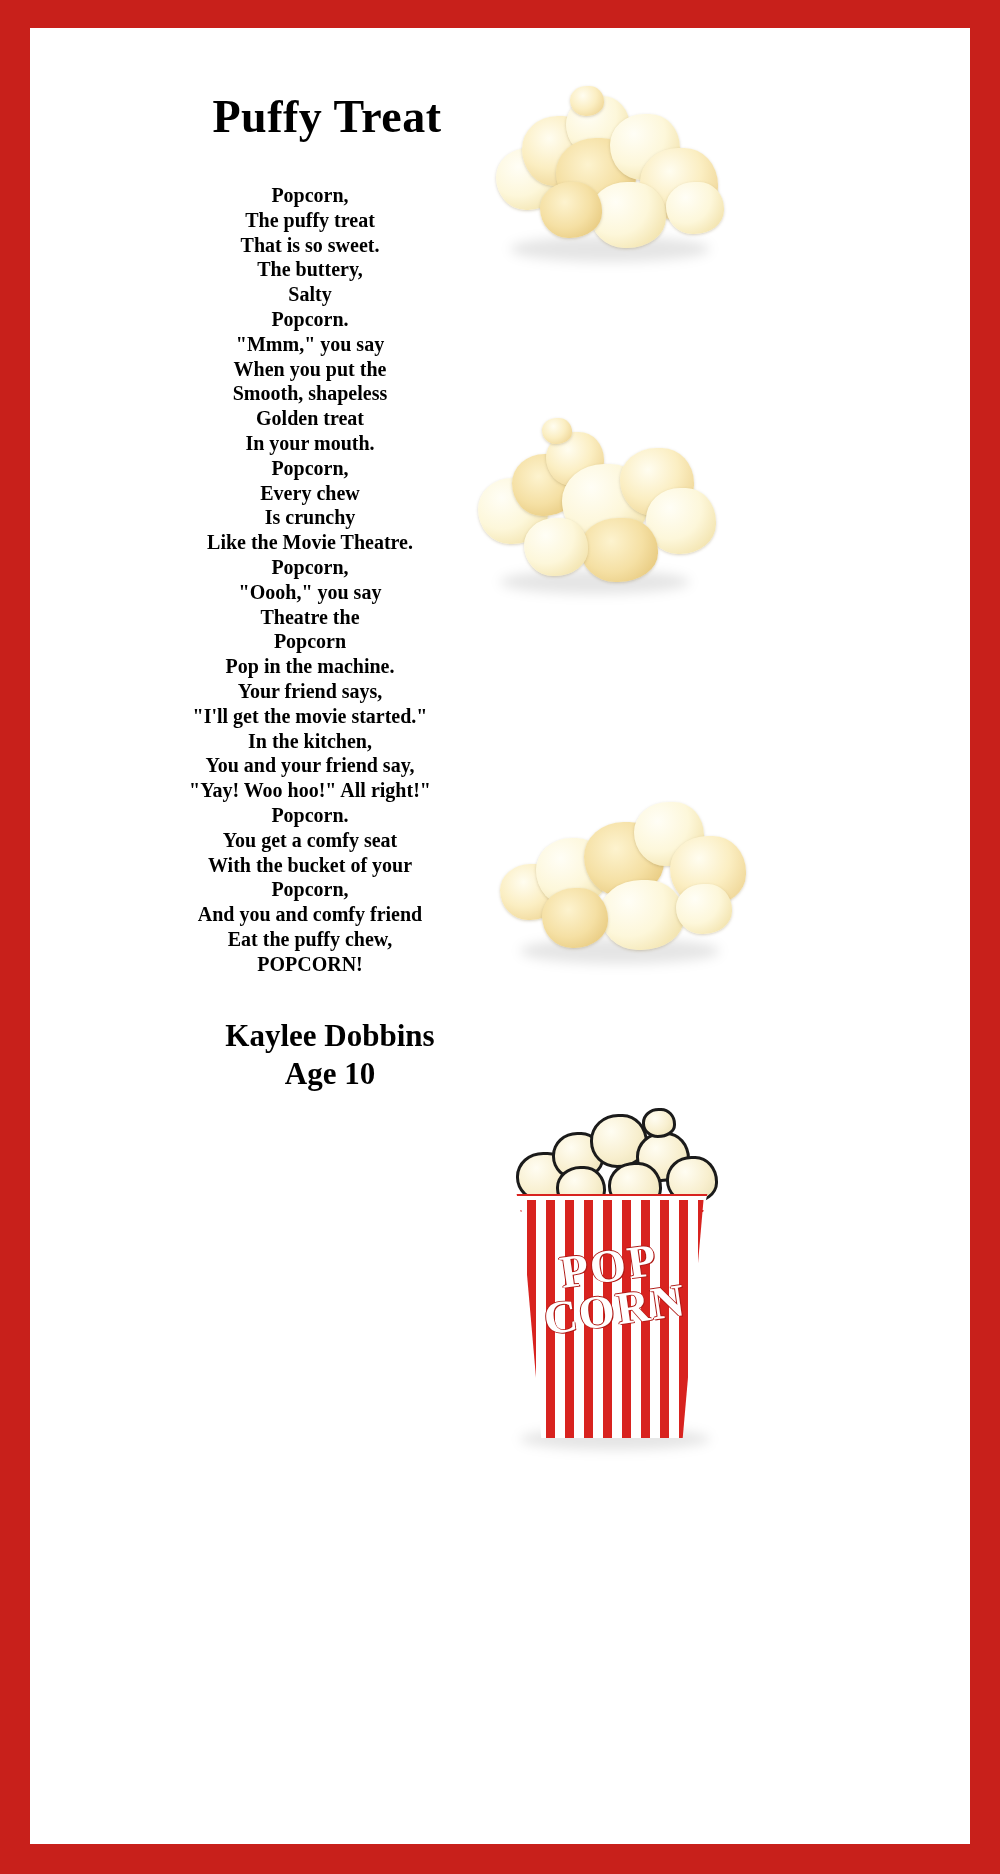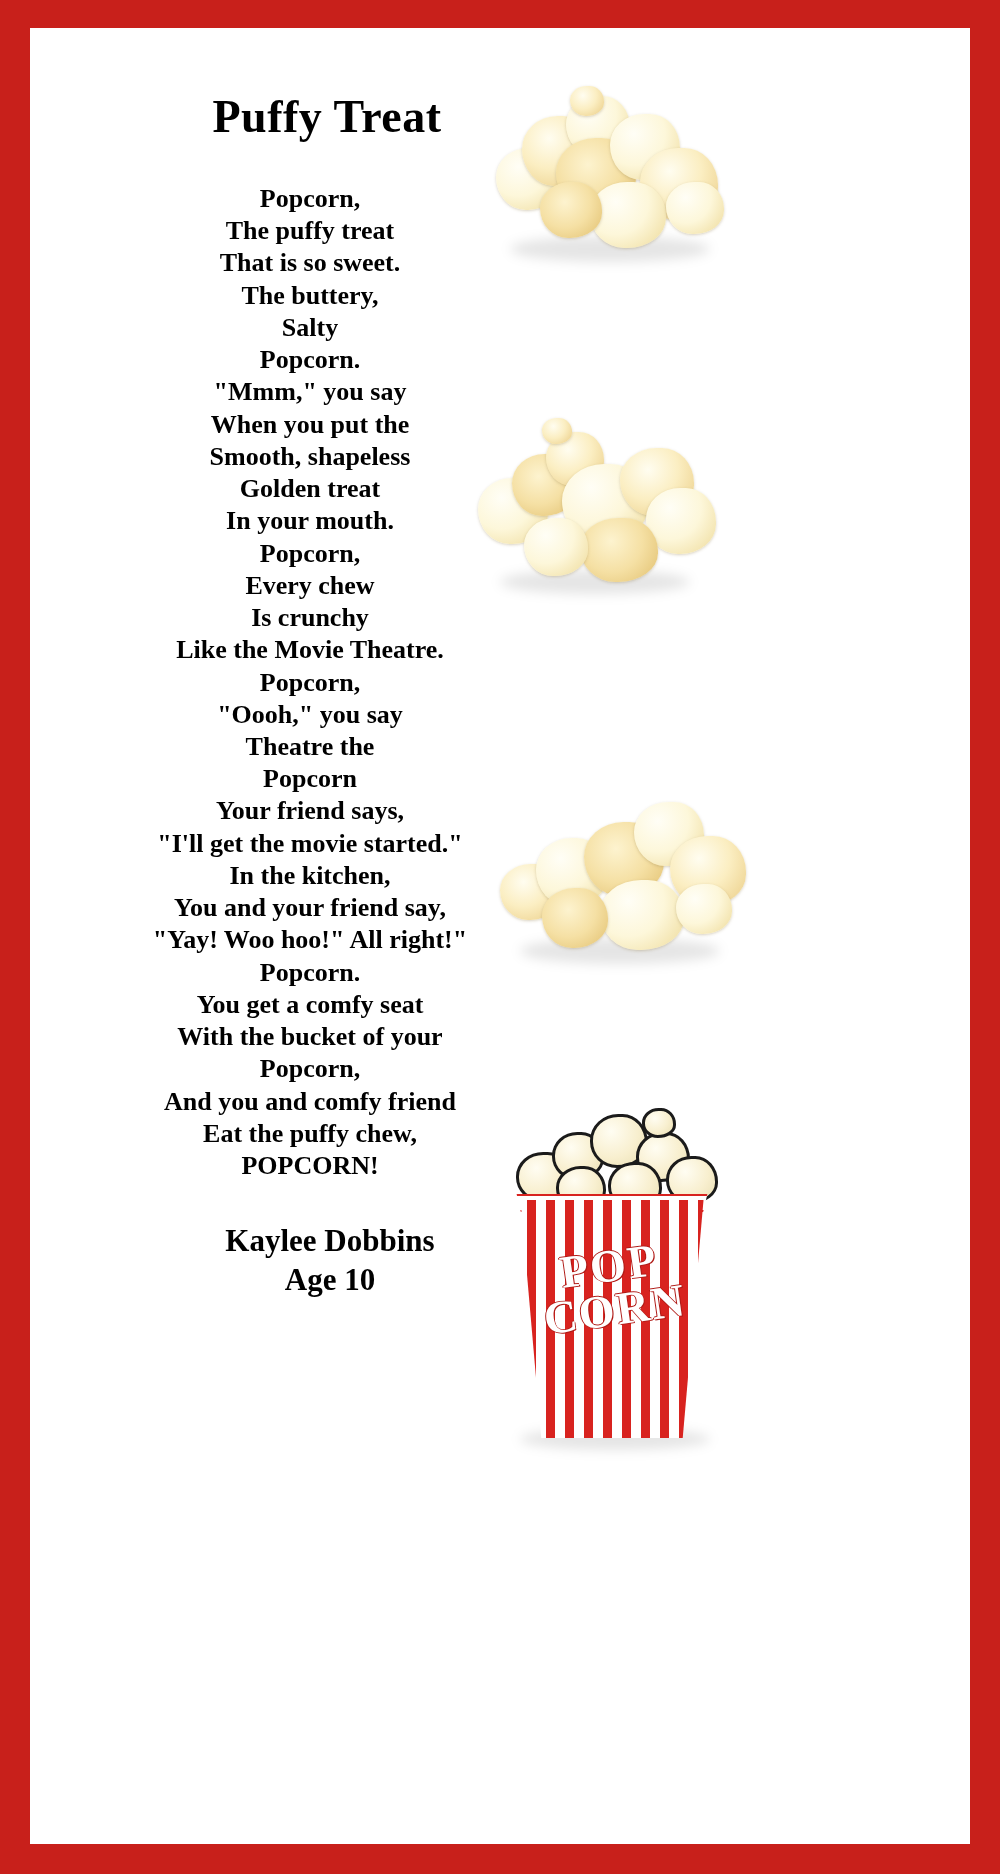--- a/index.html
+++ b/index.html
@@ -43,21 +43,21 @@
     font-size: 46px;
     font-weight: bold;
     letter-spacing: 0.5px;
     margin-top: 62px;
     margin-bottom: 0;
     color: #000;
     padding-left: 34px;
   }
   .poem-body {
     margin-top: 40px;
-    font-size: 26px;
+    font-size: 20px;
     font-weight: bold;
     line-height: 1.24;
     color: #000;
   }
   .poem-line {
     display: block;
     white-space: pre;
   }
   .byline {
     margin-top: 40px;
@@ -176,20 +176,21 @@
         <span class="poem-line">Golden treat</span>
         <span class="poem-line">In your mouth.</span>
         <span class="poem-line">Popcorn,</span>
         <span class="poem-line">Every chew</span>
         <span class="poem-line">Is crunchy</span>
         <span class="poem-line">Like the Movie Theatre.</span>
         <span class="poem-line">Popcorn,</span>
         <span class="poem-line">"Oooh," you say</span>
         <span class="poem-line">Theatre the</span>
         <span class="poem-line">Popcorn</span>
+        <span class="poem-line">Pop in the machine.</span>
         <span class="poem-line">Your friend says,</span>
         <span class="poem-line">"I'll get the movie started."</span>
         <span class="poem-line">In the kitchen,</span>
         <span class="poem-line">You and your friend say,</span>
         <span class="poem-line">"Yay! Woo hoo!" All right!"</span>
         <span class="poem-line">Popcorn.</span>
         <span class="poem-line">You get a comfy seat</span>
         <span class="poem-line">With the bucket of your</span>
         <span class="poem-line">Popcorn,</span>
         <span class="poem-line">And you and comfy friend</span>

